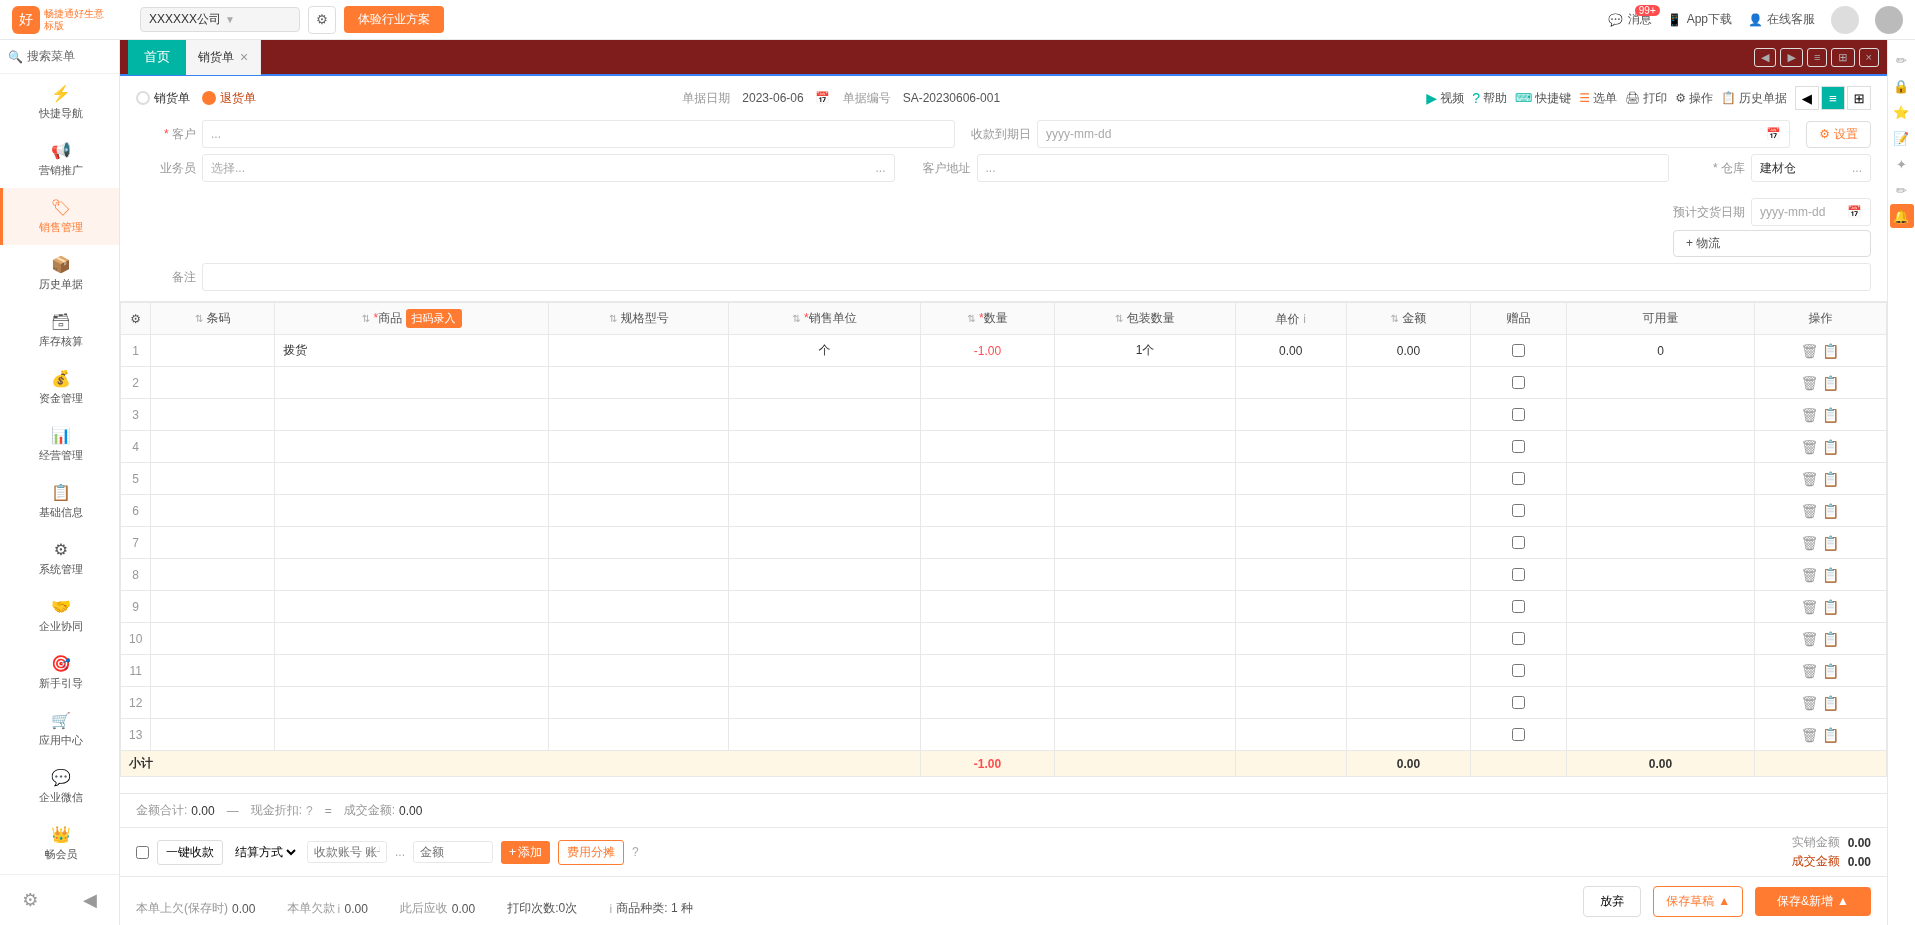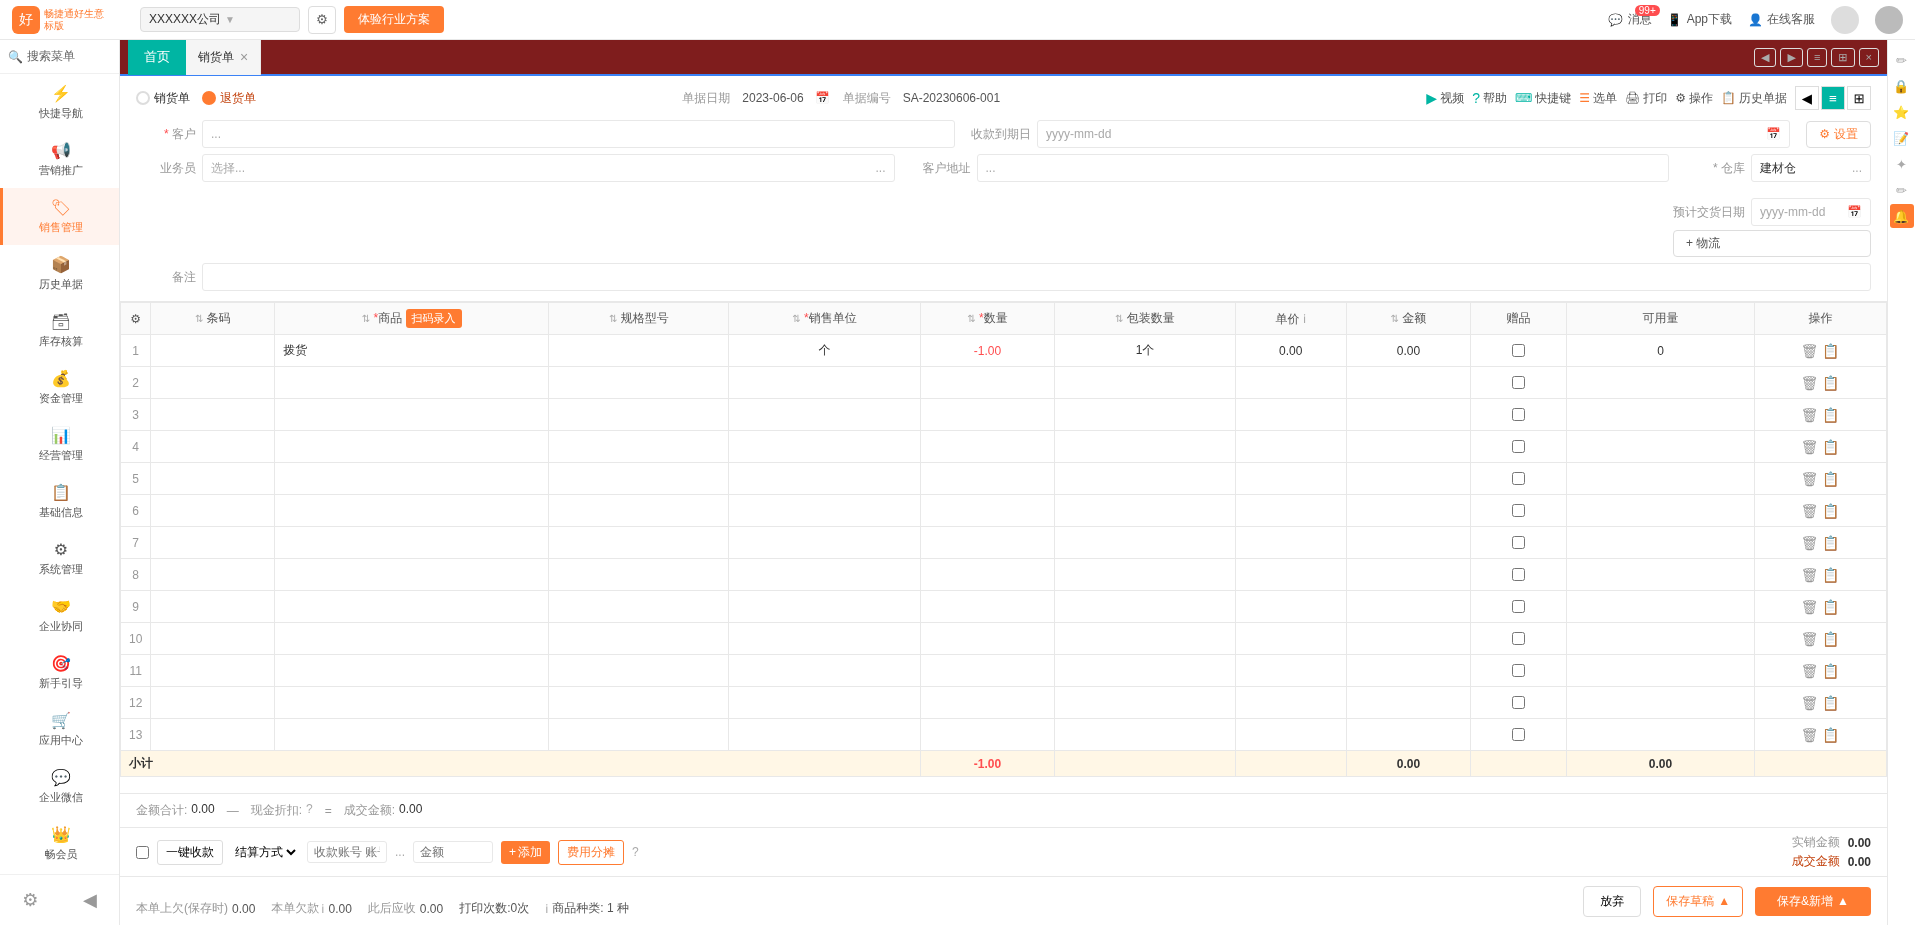--- a/index.html
+++ b/index.html
@@ -73,33 +73,33 @@
     .info-icon { color: #aaa; cursor: pointer; }
     .checkbox-cell { display: flex; justify-content: center; align-items: center; }
     .row-action { display: flex; gap: 4px; justify-content: center; }
     .action-icon-btn { background: none; border: none; cursor: pointer; color: #999; font-size: 14px; }
     .subtotal-row td { background: #fff7e6; font-weight: bold; }
     .red-text { color: #ff4d4f; }
     .small-row { height: 32px; }
 
     
     .bottom-calc { background: #fff; padding: 8px 16px; border-top: 1px solid #e8e8e8; display: flex; align-items: center; gap: 12px; font-size: 12px; }
-    .calc-item { display: flex; gap: 4px; }
+    .calc-item { display: flex; align-items: center; gap: 4px; }
     .calc-label { color: #999; }
     .calc-minus { color: #999; }
     .calc-equals { color: #999; }
     .payment-bar { background: #fff; padding: 6px 16px; border-top: 1px solid #e8e8e8; display: flex; align-items: center; gap: 8px; font-size: 12px; }
     .one-click-btn { background: none; border: 1px solid #ddd; border-radius: 3px; padding: 3px 8px; cursor: pointer; font-size: 12px; }
     .add-btn { background: #ff7b31; color: white; border: none; border-radius: 3px; padding: 3px 8px; cursor: pointer; font-size: 12px; display: flex; align-items: center; gap: 2px; }
     .expense-btn { background: none; border: 1px solid #ff7b31; color: #ff7b31; border-radius: 3px; padding: 3px 8px; cursor: pointer; font-size: 12px; }
     .help-icon { color: #aaa; cursor: pointer; }
 
     
     .footer-bar { background: #fff; padding: 8px 16px; border-top: 1px solid #e8e8e8; display: flex; align-items: center; justify-content: space-between; font-size: 12px; }
-    .footer-left { display: flex; align-items: center; gap: 16px; margin-top: 15px; }
+    .footer-left { display: flex; align-items: center; gap: 32px; margin-top: 15px; }
     .footer-stat { display: flex; align-items: center; gap: 4px; color: #555; }
     .footer-right { display: flex; align-items: center; gap: 12px; }
     .discard-btn { background: none; border: 1px solid #ddd; border-radius: 4px; padding: 6px 16px; cursor: pointer; font-size: 12px; }
     .save-draft-btn { background: none; border: 1px solid #ff7b31; color: #ff7b31; border-radius: 4px; padding: 6px 12px; cursor: pointer; font-size: 12px; display: flex; align-items: center; gap: 4px; }
     .save-new-btn { background: #ff7b31; color: white; border: none; border-radius: 4px; padding: 6px 22px; cursor: pointer; font-size: 12px; display: flex; align-items: center; gap: 4px; }
 
     
     .right-panel { width: 28px; background: #fff; border-left: 1px solid #e8e8e8; display: flex; flex-direction: column; align-items: center; gap: 2px; padding-top: 8px; }
     .right-panel-btn { width: 24px; height: 24px; display: flex; align-items: center; justify-content: center; cursor: pointer; color: #aaa; font-size: 13px; border-radius: 3px; }
     .right-panel-btn.orange { background: #ff7b31; color: white; }

